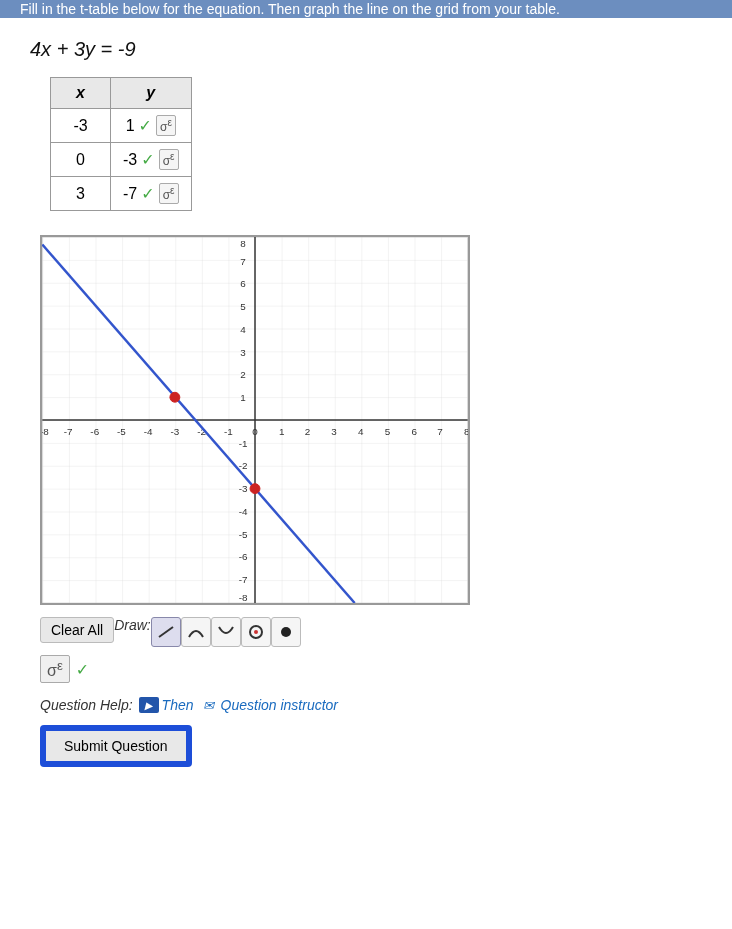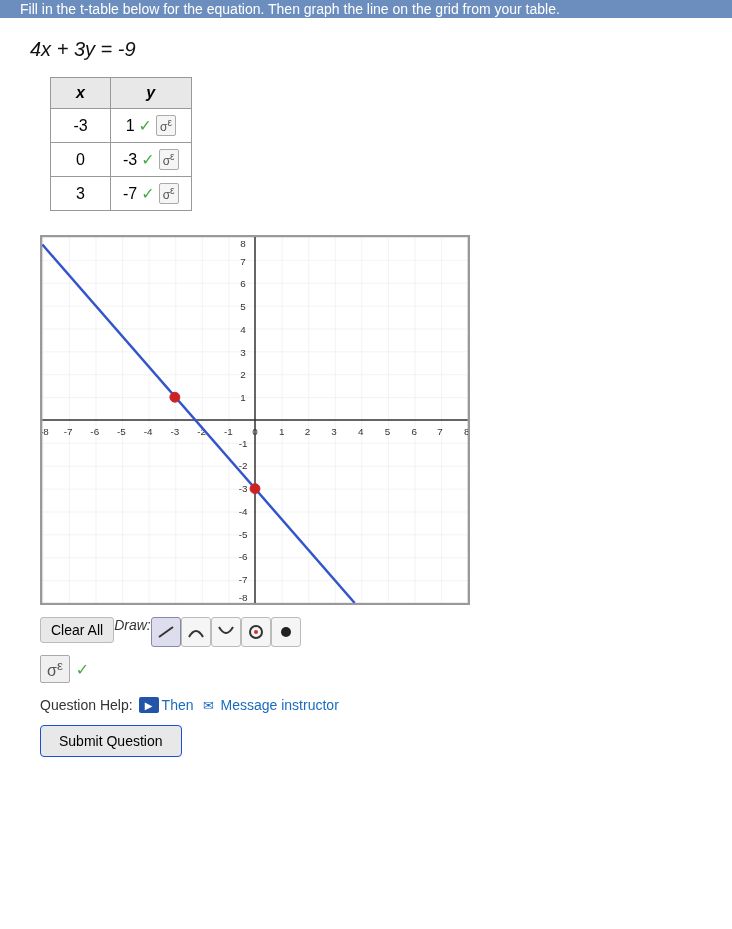--- a/index.html
+++ b/index.html
@@ -162,20 +162,21 @@
     }
 
     .question-help {
       font-size: 14px;
       color: #333;
       margin-bottom: 12px;
       margin-left: 10px;
       display: flex;
       align-items: center;
       gap: 6px;
+      font-style: italic;
     }
 
     .help-link {
       color: #1a6bbf;
       text-decoration: none;
       display: inline-flex;
       align-items: center;
       gap: 3px;
       font-size: 14px;
     }
@@ -197,21 +198,21 @@
       align-items: center;
       justify-content: center;
       width: 18px;
       height: 14px;
       color: #1a6bbf;
       font-size: 13px;
     }
 
     .submit-btn {
       background: #e8e8e8;
-      border: 1px solid #1d4ed8;
+      border: 6px solid #1d4ed8;
       border-radius: 4px;
       padding: 7px 18px;
       font-size: 14px;
       cursor: pointer;
       margin-left: 10px;
     }
   </style>
 </head>
 <body>
 
@@ -382,21 +383,21 @@
 
     
     <div class="question-help">
       <span>Question Help:</span>
       <a href="#" class="help-link">
         <span class="help-icon">▶</span>
         <span>Then</span>
       </a>
       <a href="#" class="help-link">
         <span class="mail-icon">✉</span>
-        <span>Message instructor</span>
+        <span>Question instructor</span>
       </a>
     </div>
 
     
     <button class="submit-btn">Submit Question</button>
 
   </div>
 </div>
 
 </body></html>

